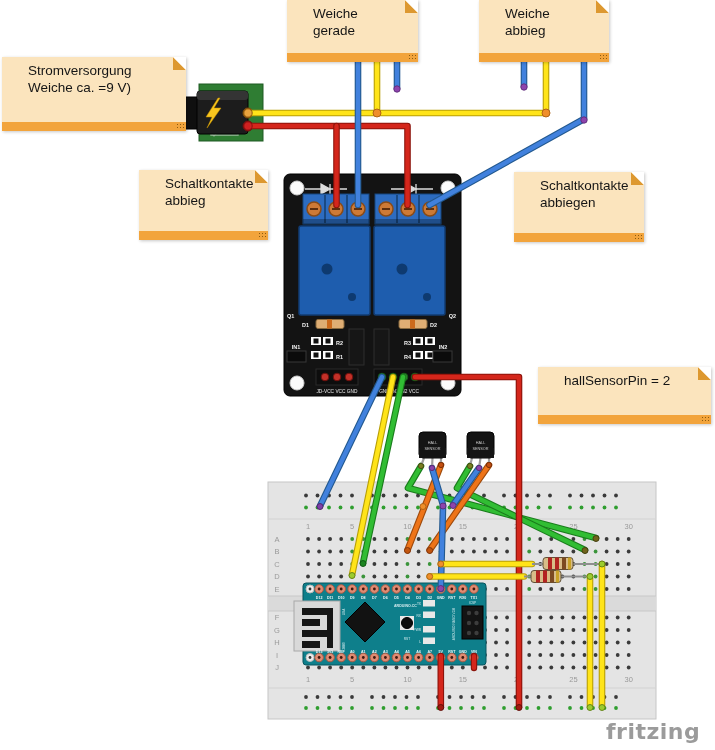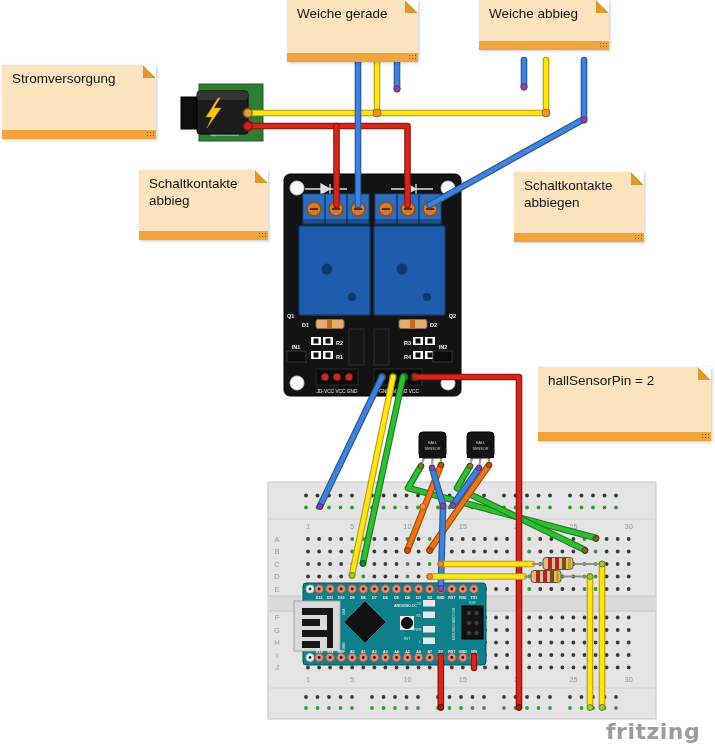--- a/index.html
+++ b/index.html
@@ -9,21 +9,21 @@
 
   
   .note{position:absolute;background:#fbe4bd;box-shadow:1px 1px 3px rgba(0,0,0,.22)}
   .note .bar{position:absolute;left:0;right:0;bottom:0;height:9px;background:#f2a43c}
   .note .grip{position:absolute;right:2px;bottom:2px;width:8px;height:6px;
               background-image:radial-gradient(#8a5c12 .8px,transparent .9px);background-size:3px 3px}
   .note .fold{position:absolute;top:0;right:0;width:13px;height:13px;background:#dd9830;
               clip-path:polygon(0 0,100% 100%,0 100%)}
   .note .cut{position:absolute;top:0;right:0;width:13px;height:13px;background:#ffffff;
              clip-path:polygon(0 0,100% 0,100% 100%)}
-  .note .ntext{position:relative;padding:5px 10px 0;font-size:13.5px;line-height:17px;color:#151515}
+  .note .ntext{position:relative;padding:5px 26px 0;font-size:13.5px;line-height:17px;color:#151515}
 
   
   .wire,.wireo{fill:none;stroke-linecap:round;stroke-linejoin:round}
 
   
   text{user-select:none}
   .bb-num{font-size:7.5px;fill:#9a9a9a}
   .pinlab{font-size:3.6px;fill:#eaf6f7;font-weight:bold}
   .silk{fill:#f0f0f0;font-size:5.5px;font-weight:bold}
   .silk-s{fill:#e8e8e8;font-size:4.8px}
@@ -851,43 +851,44 @@
     <circle cx="470" cy="466" r="2.6" fill="#7b7f24" stroke="#4c4f12"></circle>
     <circle cx="479" cy="468" r="2.6" fill="#8d44ad" stroke="#5c2b77"></circle>
     <circle cx="489" cy="465" r="2.6" fill="#c44f10" stroke="#7c3008"></circle>
     <rect x="467" y="432" width="27" height="26" rx="4" fill="#141414" stroke="#000"></rect>
     <rect x="467" y="448" width="27" height="10" fill="#141414"></rect>
     <text x="480.5" y="443.5" class="sensor-label">HALL</text>
     <text x="480.5" y="449.5" class="sensor-label">SENSOR</text>
   </g>
 </svg>
 
-<div class="note" style="left:2px;top:65px;width:154px;height:74px">
+<div class="note" style="left:2px;top:57px;width:184px;height:74px">
   <div class="ntext">
     <div>Stromversorgung</div>
+    <div>Weiche ca. =9 V)</div>
   </div>
   <div class="bar">
         <div class="grip"></div>
       </div>
   <div class="fold"></div>
   <div class="cut"></div>
 </div>
 
 <div class="note" style="left:287px;top:0;width:131px;height:62px">
   <div class="ntext">
     <div>Weiche gerade</div>
   </div>
   <div class="bar">
         <div class="grip"></div>
       </div>
   <div class="fold"></div>
   <div class="cut"></div>
 </div>
 
-<div class="note" style="left:479px;top:0;width:130px;height:50px">
+<div class="note" style="left:479px;top:0;width:130px;height:62px">
   <div class="ntext">
     <div>Weiche abbieg</div>
   </div>
   <div class="bar">
         <div class="grip"></div>
       </div>
   <div class="fold"></div>
   <div class="cut"></div>
 </div>
 
@@ -908,21 +909,21 @@
     <div>Schaltkontakte</div>
     <div>abbiegen</div>
   </div>
   <div class="bar">
         <div class="grip"></div>
       </div>
   <div class="fold"></div>
   <div class="cut"></div>
 </div>
 
-<div class="note" style="left:538px;top:367px;width:173px;height:74px">
+<div class="note" style="left:538px;top:367px;width:173px;height:57px">
   <div class="ntext">
     <div>hallSensorPin = 2</div>
   </div>
   <div class="bar">
         <div class="grip"></div>
       </div>
   <div class="fold"></div>
   <div class="cut"></div>
 </div>
 

